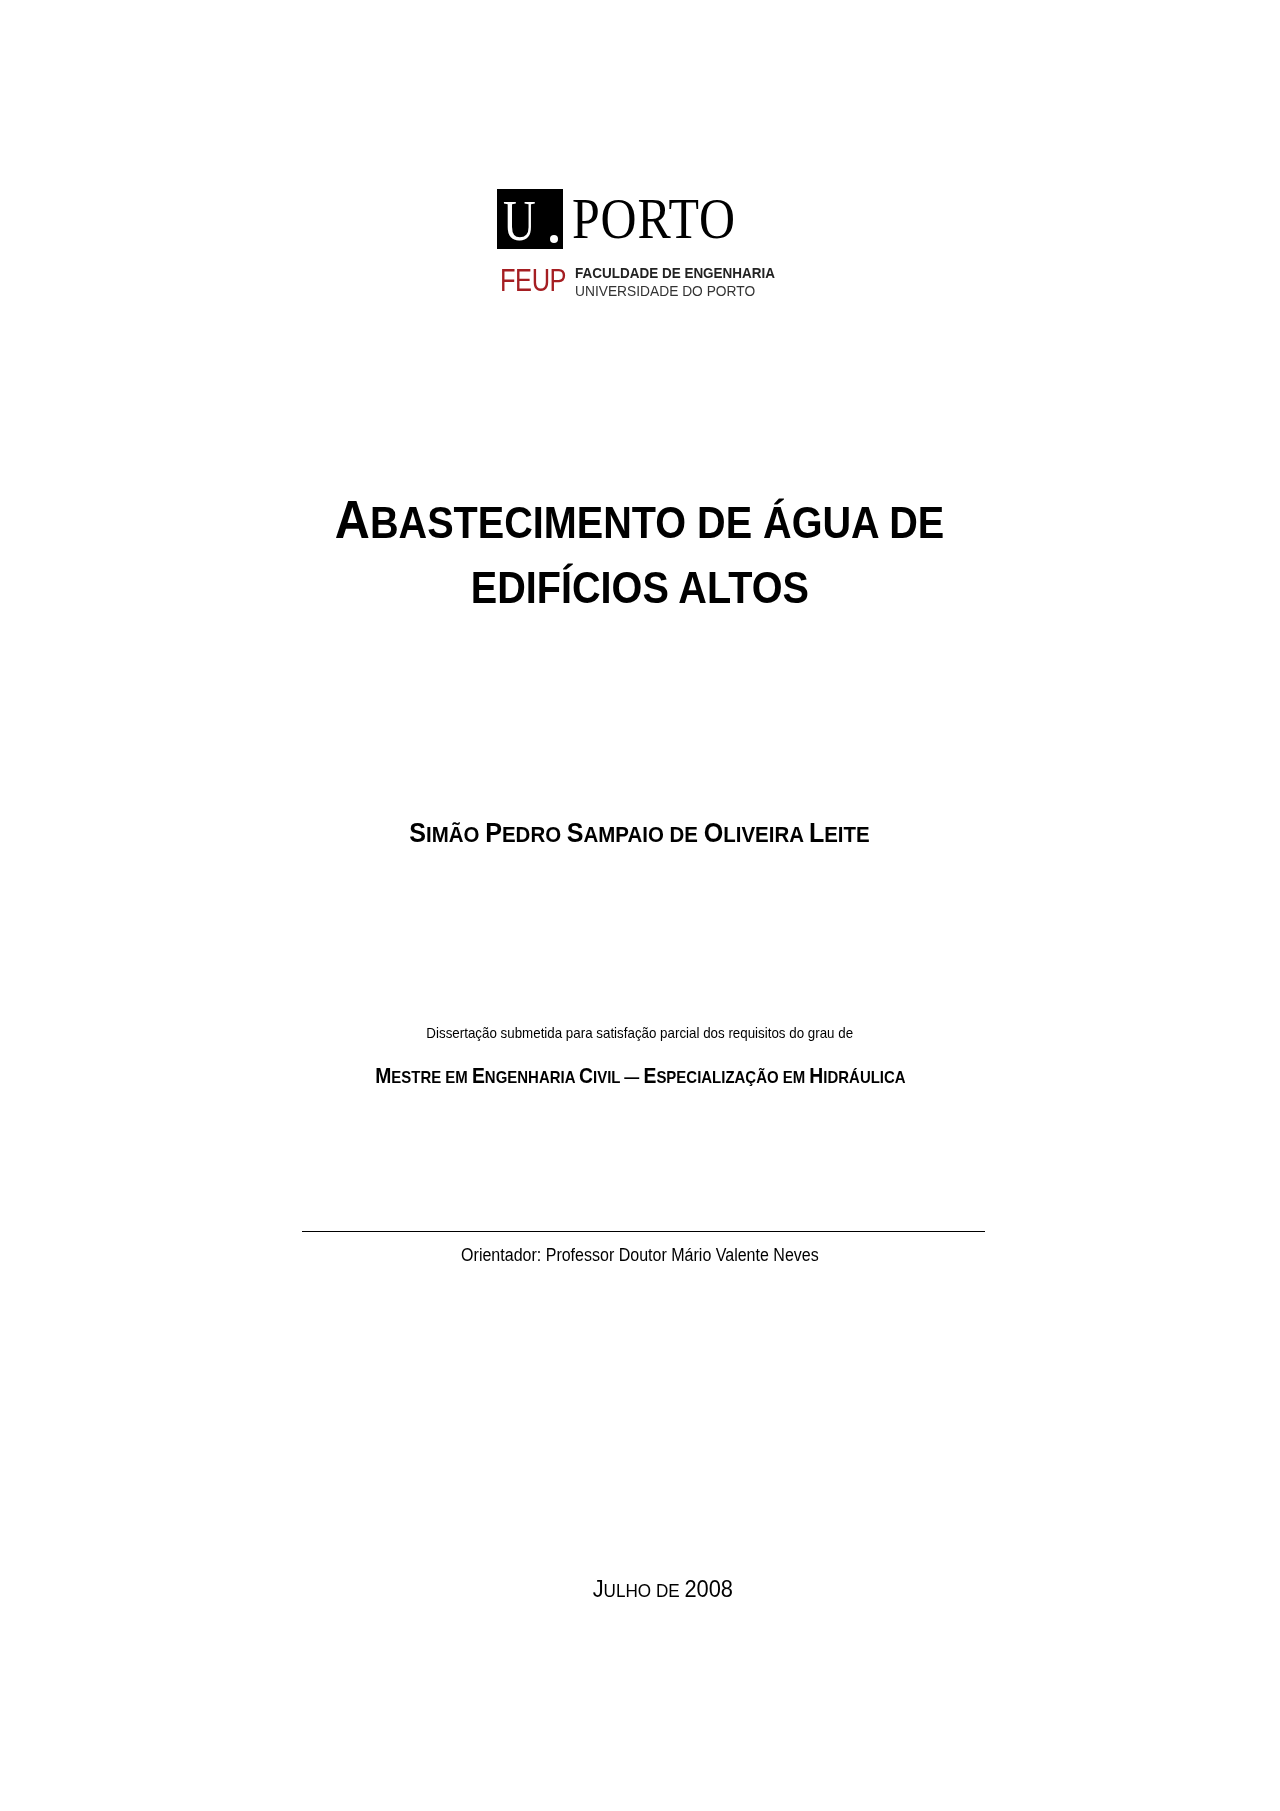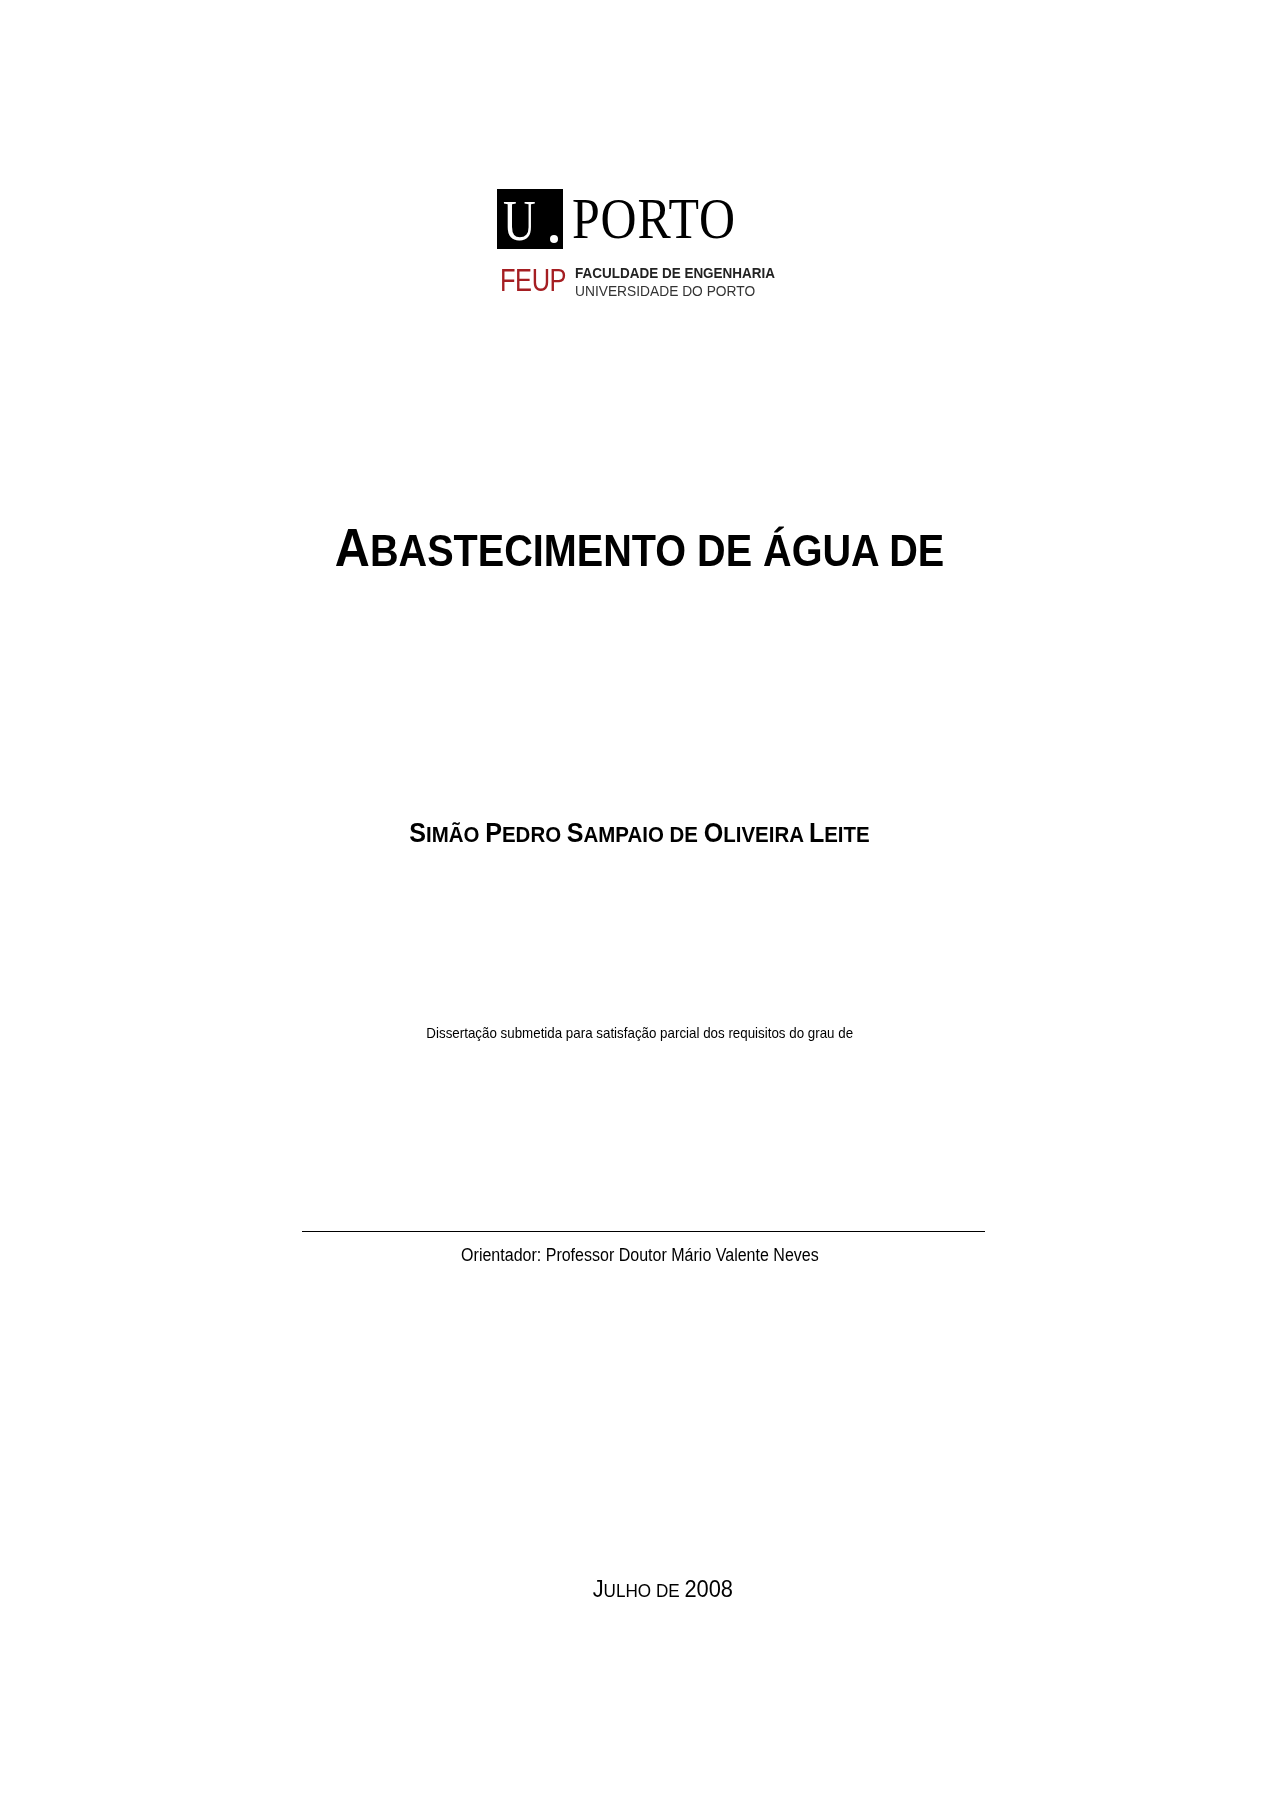--- a/index.html
+++ b/index.html
@@ -16,21 +16,21 @@
   .faculdade { position: absolute; left: 78px; top: 76px; font-family: "Liberation Sans", sans-serif; font-weight: bold; font-size: 14.5px; line-height: 16px; color: #222; white-space: nowrap; transform: scaleX(0.93); transform-origin: left top; }
   .universidade { position: absolute; left: 78px; top: 94px; font-family: "Liberation Sans", sans-serif; font-size: 14.5px; line-height: 16px; color: #333; white-space: nowrap; transform: scaleX(0.95); transform-origin: left top; }
 
   
   .line { position: absolute; left: 0; width: 1280px; text-align: center; white-space: nowrap; font-family: "Liberation Sans", sans-serif; }
   .line > .inner { display: inline-block; transform-origin: center top; }
 
   .title { font-weight: bold; font-size: 44px; line-height: 50px; }
   .title .inner { transform: scaleX(0.90); }
   .title .big { font-size: 54px; }
-  .title1 { top: 494px; margin-top: 28px; }
+  .title1 { top: 494px; }
   .title2 { top: 563px; }
 
   .author { top: 818px; font-weight: bold; font-size: 22px; line-height: 30px; }
   .author .inner { transform: scaleX(0.93); }
   .author .sc { font-size: 22px; }
   .author .big { font-size: 27px; }
 
   .degree-intro { top: 1018px; font-size: 15px; line-height: 30px; }
   .degree-intro .inner { transform: scaleX(0.89); }
 
@@ -59,36 +59,42 @@
     </div>
     <span class="porto">PORTO</span>
     <span class="feup">FEUP</span>
     <span class="faculdade">FACULDADE DE ENGENHARIA</span>
     <span class="universidade">UNIVERSIDADE DO PORTO</span>
   </div>
 
   <div class="line title title1">
     <span class="inner"><span class="big">A</span><span>BASTECIMENTO DE ÁGUA DE</span></span>
   </div>
+  <div class="line title title2">
+    <span class="inner">EDIFÍCIOS ALTOS</span>
+  </div>
 
   <div class="line author">
     <span class="inner">
       <span class="big">S</span><span class="sc">IMÃO</span>
       <span class="big">P</span><span class="sc">EDRO</span>
       <span class="big">S</span><span class="sc">AMPAIO</span>
       <span class="sc">DE</span>
       <span class="big">O</span><span class="sc">LIVEIRA</span>
       <span class="big">L</span><span class="sc">EITE</span>
     </span>
   </div>
 
   <div class="line degree-intro">
     <span class="inner">Dissertação submetida para satisfação parcial dos requisitos do grau de</span>
   </div>
 
+  <div class="line degree">
+    <span class="inner"><span class="big">M</span><span>ESTRE EM </span><span class="big">E</span><span>NGENHARIA </span><span class="big">C</span><span>IVIL — </span><span class="big">E</span><span>SPECIALIZAÇÃO EM </span><span class="big">H</span><span>IDRÁULICA</span></span>
+  </div>
 
   <div class="rule"></div>
 
   <div class="line advisor">
     <span class="inner">Orientador: Professor Doutor Mário Valente Neves</span>
   </div>
 
   <div class="line date">
     <span class="inner"><span class="big">J</span><span>ULHO DE </span><span class="big">2008</span></span>
   </div>

